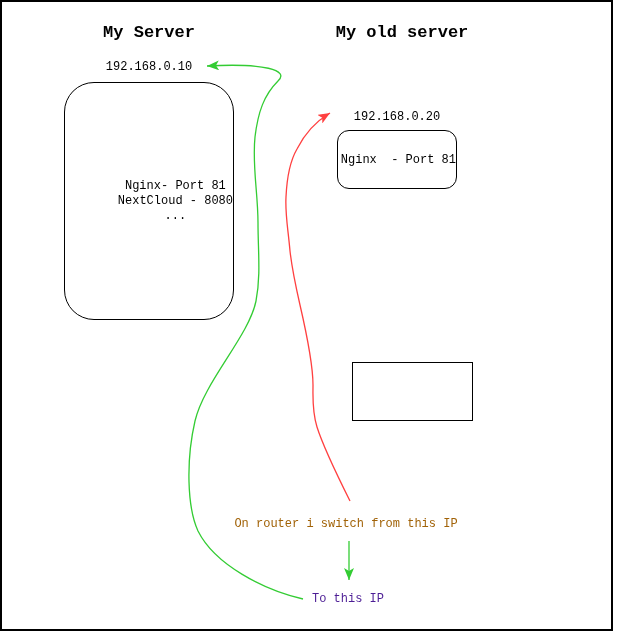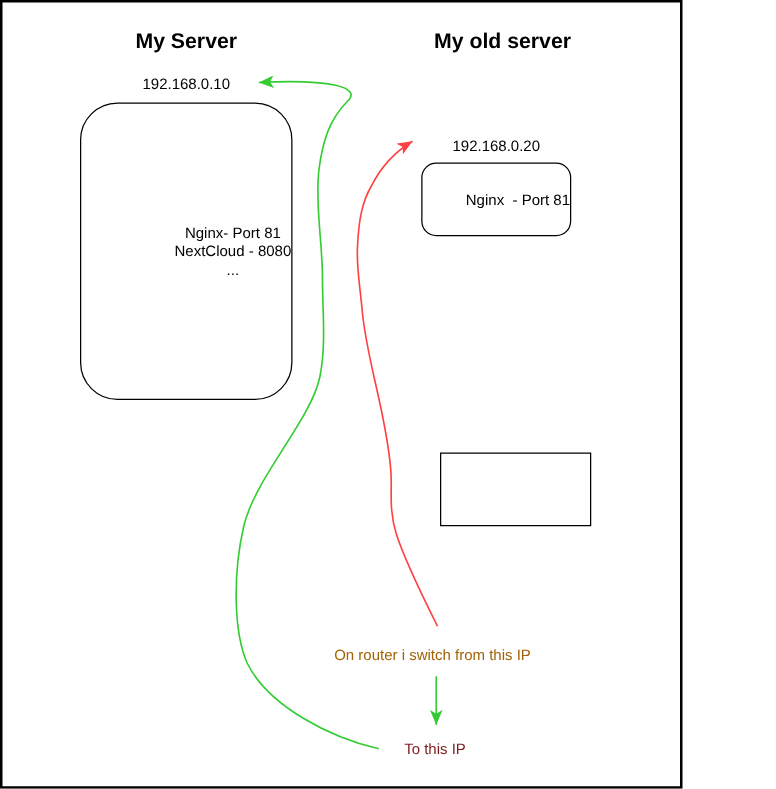--- a/index.html
+++ b/index.html
@@ -1,22 +1,22 @@
 <!DOCTYPE html>
 <html><head>
 <meta charset="utf-8">
 <style>
   html,body{margin:0;padding:0;background:#fff;}
   .canvas{
     position:relative;
-    width:546px;height:631px;
+    width:613px;height:631px;
     box-sizing:border-box;
     border:2px solid #000;
     background:#fff;
-    font-family:Liberation Sans, sans-serif;
+    font-family:Liberation Mono, monospace;
     color:#000;
     overflow:hidden;
   }
   .abs{position:absolute;}
   .ctr{transform:translateX(-50%);text-align:center;white-space:nowrap;}
   .title{font-size:17px;font-weight:bold;line-height:20px;}
   .small{font-size:12px;line-height:14px;}
   .shape{
     position:absolute;
     box-sizing:border-box;
@@ -24,21 +24,21 @@
     background:#fff;
     display:flex;align-items:center;justify-content:flex-end;
   }
   .server-box{left:62px;top:80px;width:170px;height:238px;border-radius:30px;}
   .server-box .lines{font-size:12px;line-height:15px;text-align:center;}
   .server-box .lines div{white-space:pre;}
   .old-box{left:335px;top:128px;width:120px;height:59px;border-radius:12px;}
   .empty-box{left:350px;top:360px;width:121px;height:59px;}
   .box-label{font-size:12px;white-space:pre;}
   .note-red{color:#a16207;}
-  .note-green{color:#7f1d1d;text-align:center;}
+  .note-green{color:#4c1d95;text-align:center;}
   svg.overlay{position:absolute;left:0;top:0;pointer-events:none;}
   .arrow-red{stroke:#ff4040;fill:none;stroke-width:1.3;}
   .arrow-green{stroke:#33cc33;fill:none;stroke-width:1.3;}
 </style>
 </head>
 <body>
 
 <div class="canvas">
 
   <svg class="overlay" width="621" height="631" viewBox="0 0 621 631">

